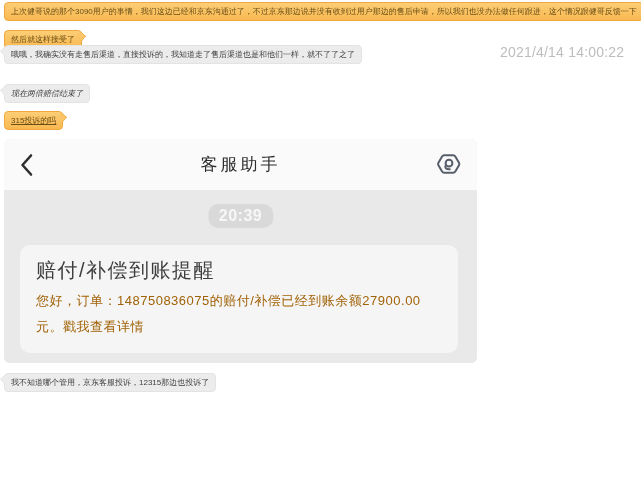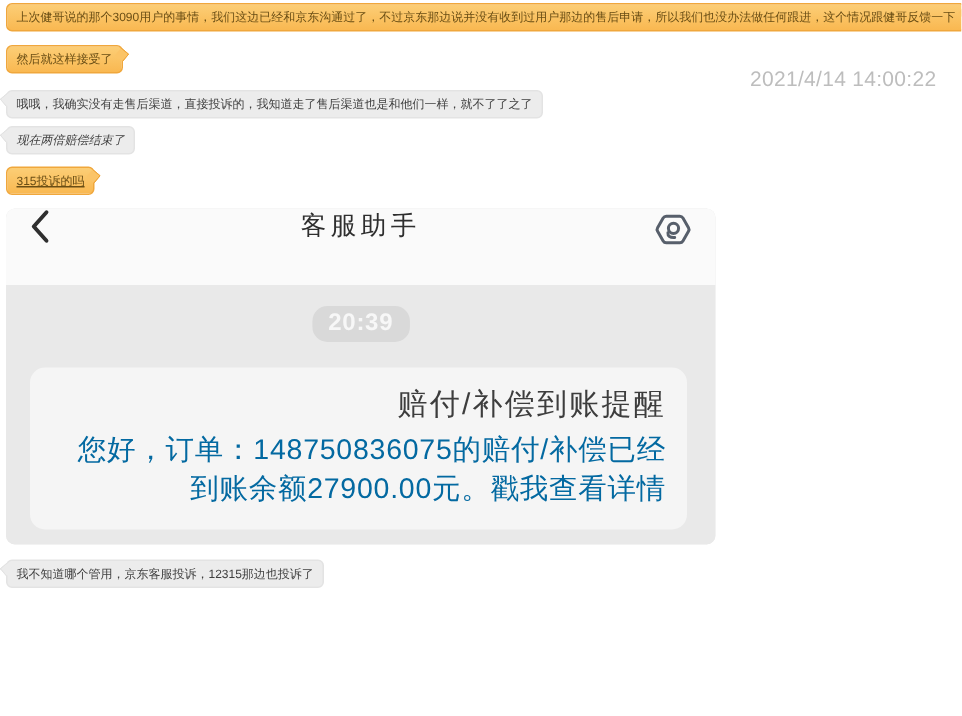--- a/index.html
+++ b/index.html
@@ -24,61 +24,60 @@
     transform:rotate(40deg);border-radius:1px;
   }
   .bubble.gray{
     background:#ececec;border:1px solid #e3e3e3;color:#3f3f3f;
   }
   .bubble.gray::before{
     content:"";position:absolute;top:2px;left:-4px;width:6px;height:6px;
     background:#ececec;border-top:1px solid #e3e3e3;border-left:1px solid #e3e3e3;
     transform:rotate(-40deg);border-radius:1px;
   }
-  .msg1{top:2px;}  .msg2{top:30px;} .msg3{top:60px;} .msg4{top:84px;font-style:italic;} .msg5{top:111px;text-decoration:underline;}
+  .msg1{top:2px;}  .msg2{top:30px;} .msg3{top:45px;} .msg4{top:84px;font-style:italic;} .msg5{top:111px;text-decoration:underline;}
   .msg6{top:373px;} .msg7{top:401px;} .msg8{top:428px;} .msg9{top:455px;}
 
   .timestamp{
     position:absolute;left:500px;top:44px;
     font-size:14px;color:#bdbdbd;letter-spacing:.2px;
   }
 
   
   .shot{
     position:absolute;left:4px;top:139px;width:473px;height:224px;
     border-radius:6px;overflow:hidden;background:#e9e9e9;
   }
   .shot-header{
     position:relative;height:51px;background:#fafafa;
-    display:flex;align-items:flex-start;justify-content:space-between;
+    display:flex;align-items:center;justify-content:space-between;
     padding:0 14px 0 16px;box-sizing:border-box;
   }
   .shot-title{
     position:absolute;left:0;right:0;text-align:center;
     font-size:17px;letter-spacing:3px;color:#2e2e2e;font-weight:500;
   }
   .shot-body{position:relative;height:173px;background:#e9e9e9;}
   .time-badge{
     position:absolute;top:14px;left:50%;transform:translateX(-50%);
     background:#d9d9d9;color:#f7f7f7;font-size:16px;font-weight:bold;
     padding:3px 11px;border-radius:10px;letter-spacing:.5px;
   }
   .card{
     position:absolute;left:16px;top:55px;width:438px;height:108px;
     box-sizing:border-box;background:#f5f5f5;border-radius:10px;
     padding:13px 14px 0 16px;
-    text-align:right;
   }
   .card-title{
     font-size:20px;line-height:24px;color:#3d3d3d;
     font-weight:500;letter-spacing:1.5px;
   }
   .card-body{
-    margin-top:6px;font-size:19px;line-height:26px;
-    color:#0369a1;letter-spacing:.5px;
+    margin-top:6px;font-size:13px;line-height:26px;
+    color:#a16207;letter-spacing:.5px;
   }
   .icon-btn{display:flex;align-items:center;z-index:2;}
 </style>
 </head>
 <body>
 
 <div class="stage">
 
   <div class="bubble orange msg1">上次健哥说的那个3090用户的事情，我们这边已经和京东沟通过了，不过京东那边说并没有收到过用户那边的售后申请，所以我们也没办法做任何跟进，这个情况跟健哥反馈一下</div>
 

